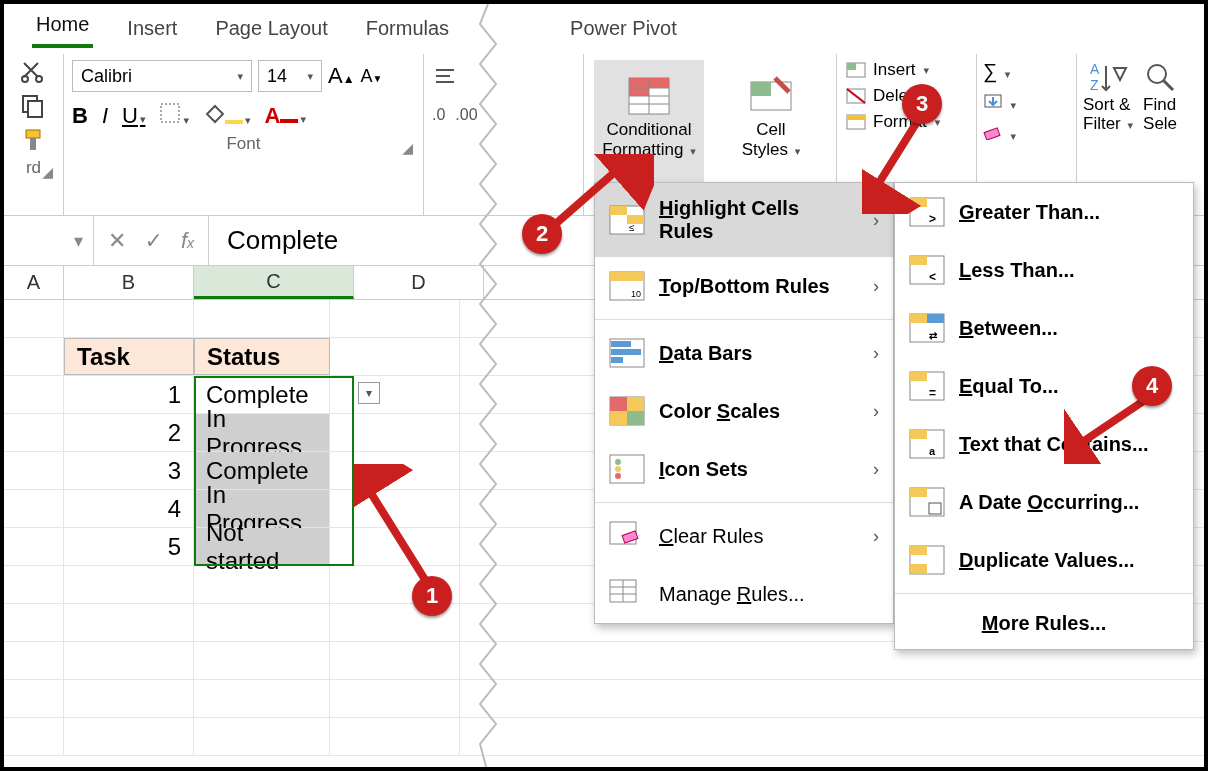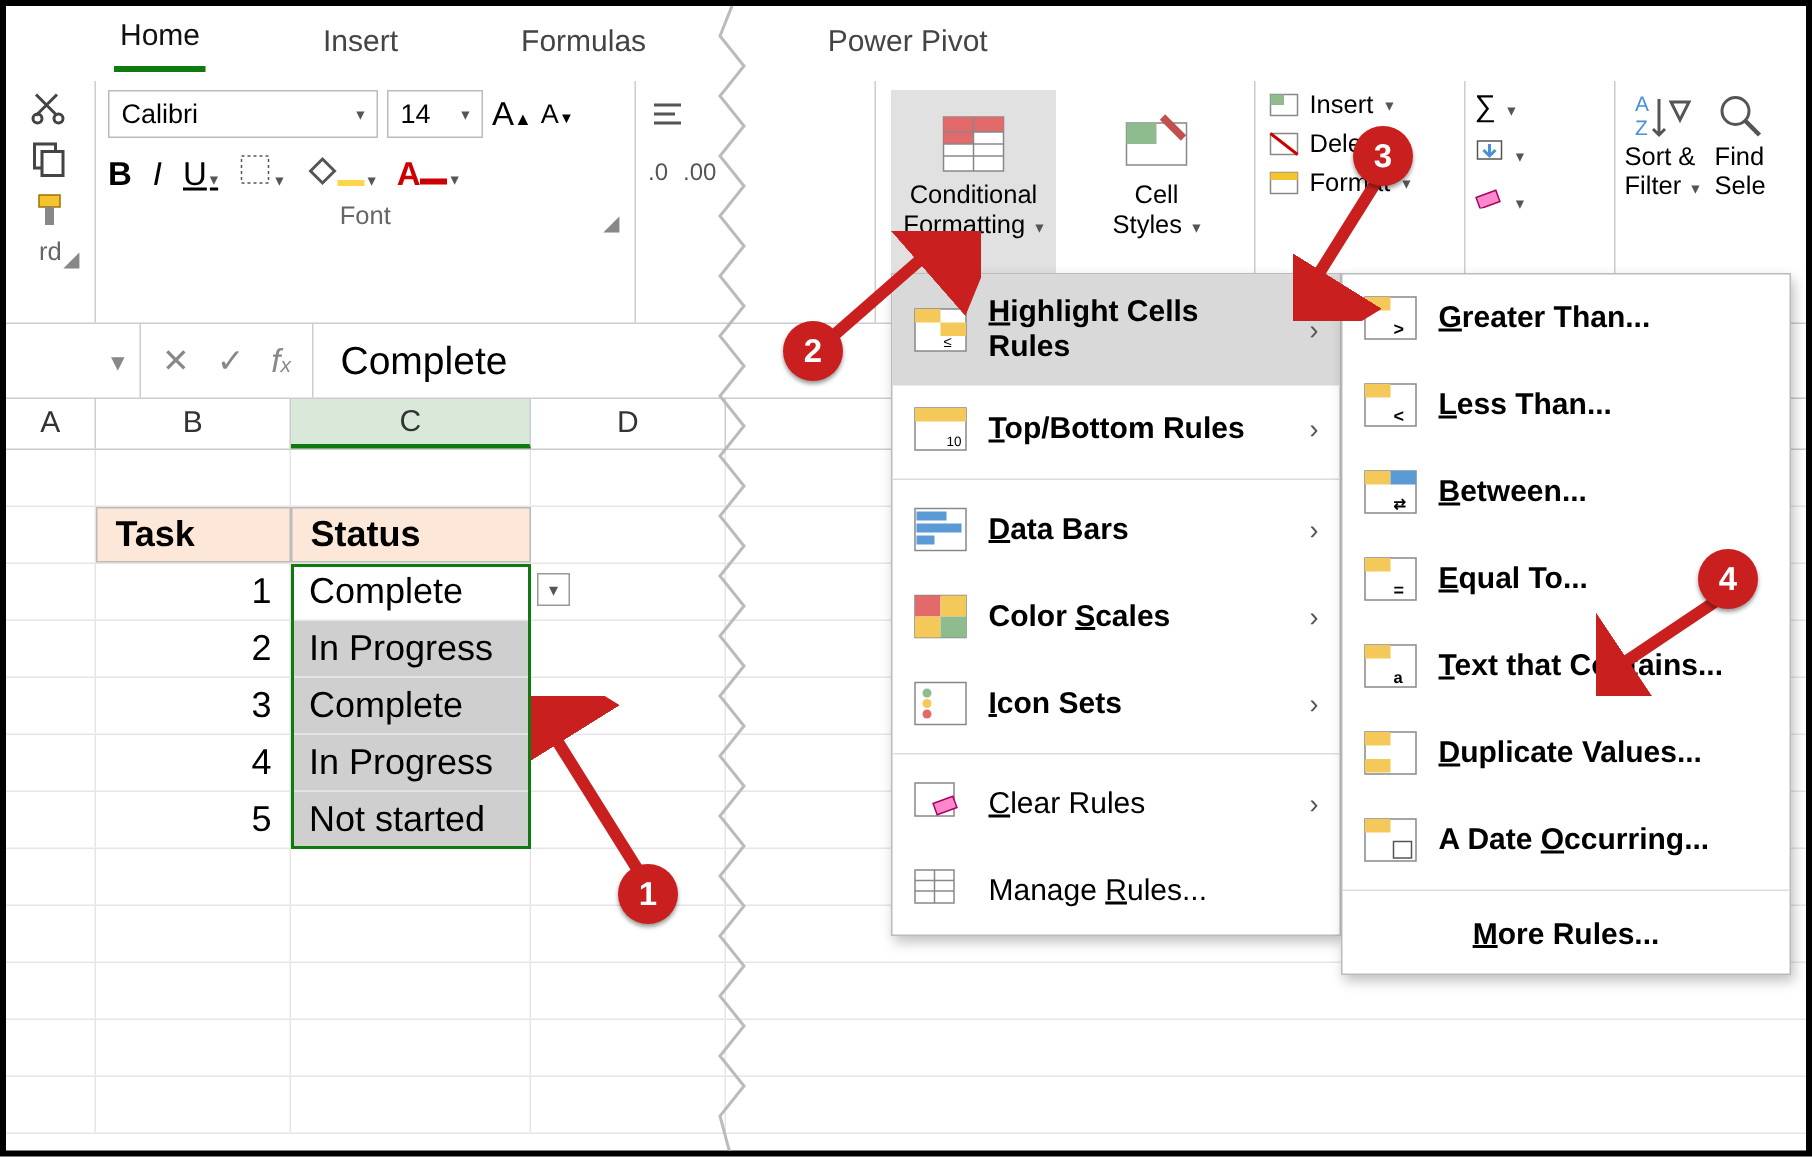--- a/index.html
+++ b/index.html
@@ -1,21 +1,21 @@
 <!DOCTYPE html>
 <html><head>
 <meta charset="utf-8">
 <style>
   * { box-sizing: border-box; }
   body { margin: 0; font-family: "Segoe UI", Arial, sans-serif; background: #fff; }
   .frame { width: 1208px; height: 771px; border: 4px solid #000; position: relative; overflow: hidden; background: #fff; }
 
   
   .tabs { display: flex; align-items: flex-end; gap: 30px; padding: 10px 28px 0; font-size: 20px; color: #444; height: 44px; }
-  .tab { padding: 2px 4px 8px; cursor: pointer; margin-left: 44px; }
+  .tab { padding: 2px 4px 8px; cursor: pointer; }
   .tab.active { color: #111; border-bottom: 4px solid #0f7b0f; font-weight: 400; }
   .tab.pivot { margin-left: 83px; }
 
   
   .ribbon { display: flex; border-bottom: 1px solid #ccc; height: 168px; padding-top: 6px; position: relative; }
   .group { border-right: 1px solid #ccc; padding: 4px 8px 0; display: flex; flex-direction: column; }
   .group-label { text-align: center; font-size: 17px; color: #666; padding: 4px 0 8px; position: relative; }
   .group-label .dlaunch { position: absolute; right: 2px; bottom: 6px; font-size: 14px; color: #888; }
 
   .clip-group { width: 60px; }
@@ -61,21 +61,21 @@
   
   .sheet { position: relative; }
   .col-heads { display: flex; height: 34px; border-bottom: 1px solid #ccc; font-size: 20px; color: #333; }
   .ch { border-right: 1px solid #ccc; display: flex; align-items: center; justify-content: center; }
   .chA { width: 60px; } .chB { width: 130px; } .chC { width: 160px; background: #d9e8d9; border-bottom: 3px solid #0f7b0f; }
   .chD { width: 130px; } .chI { width: 130px; margin-left: 70px; }
 
   .rows { font-size: 24px; }
   .row { display: flex; height: 38px; border-bottom: 1px solid #e5e5e5; }
   .cell { border-right: 1px solid #e5e5e5; padding: 2px 12px; display: flex; align-items: center; }
-  .cA { width: 60px; } .cB { width: 130px; justify-content: flex-end; } .cC { width: 160px; } .cD { width: 130px; }
+  .cA { width: 60px; } .cB { width: 130px; justify-content: flex-end; } .cC { width: 136px; } .cD { width: 130px; }
 
   .hdr-cell { background: #fde7d8; font-weight: 700; border: 1px solid #bbb; }
   .sel-outline { position: absolute; border: 2px solid #0f7b0f; pointer-events: none; }
   .sel-shade { background: #cfcfcf; }
   .dv-drop { position: absolute; width: 22px; height: 22px; border: 1px solid #999; background: #fff; display: flex; align-items: center; justify-content: center; font-size: 12px; color: #555; }
 
   
   .menu { position: absolute; background: #fff; border: 1px solid #bbb; box-shadow: 2px 4px 8px rgba(0,0,0,.25); font-size: 20px; }
   .menu1 { left: 590px; top: 178px; width: 300px; }
   .menu-item { display: flex; align-items: center; gap: 14px; padding: 14px 14px; position: relative; }
@@ -97,20 +97,21 @@
   .ic { display: inline-block; }
 </style>
 </head>
 <body>
 
 <div class="frame">
 
   <div class="tabs">
     <div class="tab active">Home</div>
     <div class="tab">Insert</div>
+    <div class="tab">Page Layout</div>
     <div class="tab">Formulas</div>
     <div class="tab pivot">Power Pivot</div>
   </div>
 
   <div class="ribbon">
 
     <div class="group clip-group">
       <div class="clip-col">
         <div class="icon-box">
           <svg class="ic" width="26" height="26">
@@ -477,31 +478,31 @@
           <rect x="1" y="1" width="34" height="28" fill="#fff" stroke="#888"></rect>
           <rect x="1" y="1" width="17" height="9" fill="#f4c95a"></rect>
           <text x="20" y="26" font-size="11">a</text>
         </svg>
       <span><u class="k">T</u>ext that Contains...</span>
     </div>
     <div class="menu-item">
       <svg class="mi-icon">
           <rect x="1" y="1" width="34" height="28" fill="#fff" stroke="#888"></rect>
           <rect x="1" y="1" width="17" height="9" fill="#f4c95a"></rect>
+          <rect x="20" y="16" width="12" height="11" fill="#fff" stroke="#555"></rect>
+        </svg>
+      <span>A Date <u class="k">O</u>ccurring...</span>
+    </div>
+    <div class="menu-item">
+      <svg class="mi-icon">
+          <rect x="1" y="1" width="34" height="28" fill="#fff" stroke="#888"></rect>
+          <rect x="1" y="1" width="17" height="9" fill="#f4c95a"></rect>
           <rect x="1" y="19" width="17" height="9" fill="#f4c95a"></rect>
         </svg>
       <span><u class="k">D</u>uplicate Values...</span>
-    </div>
-    <div class="menu-item">
-      <svg class="mi-icon">
-          <rect x="1" y="1" width="34" height="28" fill="#fff" stroke="#888"></rect>
-          <rect x="1" y="1" width="17" height="9" fill="#f4c95a"></rect>
-          <rect x="20" y="16" width="12" height="11" fill="#fff" stroke="#555"></rect>
-        </svg>
-      <span>A Date <u class="k">O</u>ccurring...</span>
     </div>
     <div class="menu-sep"></div>
     <div class="menu-item more">
       <span><u class="k">M</u>ore Rules...</span>
     </div>
   </div>
 
   <svg class="arrow" style="left:350px;top:460px" width="110" height="140">
     <defs>
         <marker id="ah1" markerWidth="12" markerHeight="12" refX="2" refY="6" orient="auto">

